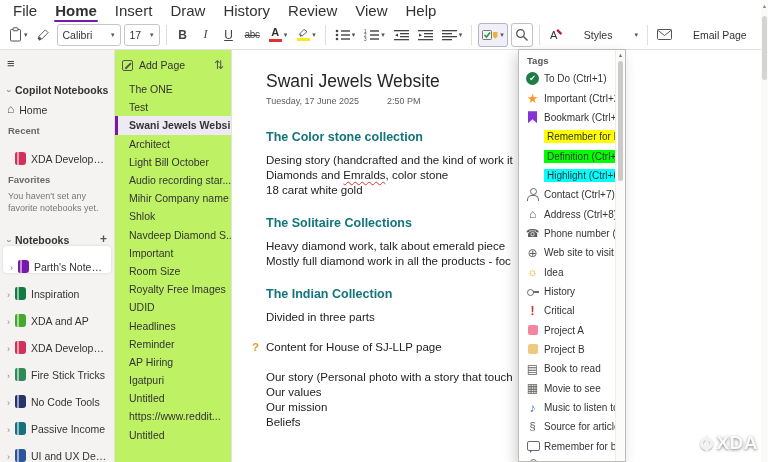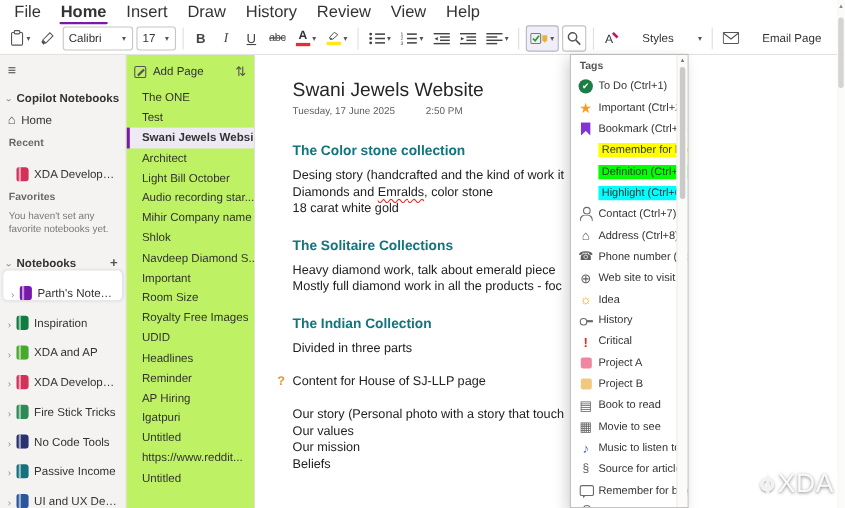--- a/index.html
+++ b/index.html
@@ -101,21 +101,21 @@
 [data-icon="blog"] .tag-ico::before{content:"";position:absolute;top:1.5px;left:.5px;width:11px;height:7.5px;border:1.2px solid #6a6a6a;border-radius:2px}
 [data-icon="blog"] .tag-ico::after{content:"";position:absolute;left:3.5px;bottom:0;width:0;height:0;border-left:3px solid #6a6a6a;border-bottom:3.5px solid transparent}
 .tags-scroll{position:absolute;top:0;right:0;bottom:0;width:10px;background:#fbfbfa;border-left:1px solid #ececea;display:flex;flex-direction:column;align-items:center;padding-top:2px}
 .sb-up{font-size:5.5px;color:#777}
 .sb-thumb{width:5px;height:120px;background:#cccac8;border-radius:3px;margin-top:3px}
 
 
 .watermark{position:absolute;right:10px;bottom:8px;display:flex;align-items:center;gap:3px;z-index:6}
 .wm-lens{width:13px;height:13px;border:3px solid #f2f2f2;border-radius:50%;position:relative;box-shadow:0 1px 2px rgba(0,0,0,.4),inset 0 1px 2px rgba(0,0,0,.4)}
 .wm-lens::after{content:"";position:absolute;left:50%;top:-5px;bottom:-5px;width:3px;background:#f2f2f2;transform:translateX(-50%)}
-.wm-text{font-size:24px;font-weight:400;color:#fafafa;text-shadow:0 1px 3px rgba(0,0,0,.5);letter-spacing:.5px}
+.wm-text{font-size:19px;font-weight:700;color:#fafafa;text-shadow:0 1px 3px rgba(0,0,0,.5);letter-spacing:.5px}
 </style>
 </head>
 <body>
 
 <div class="menubar">
   <div style="display:flex">
       <div class="menu-item">File</div>
       <div class="menu-item active">Home</div>
       <div class="menu-item">Insert</div>
       <div class="menu-item">Draw</div>

